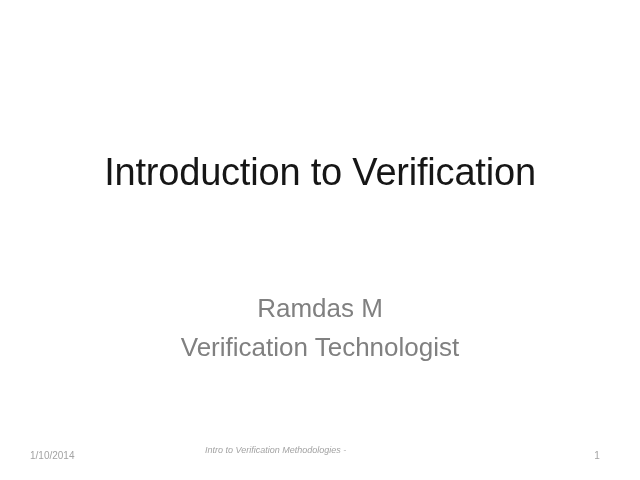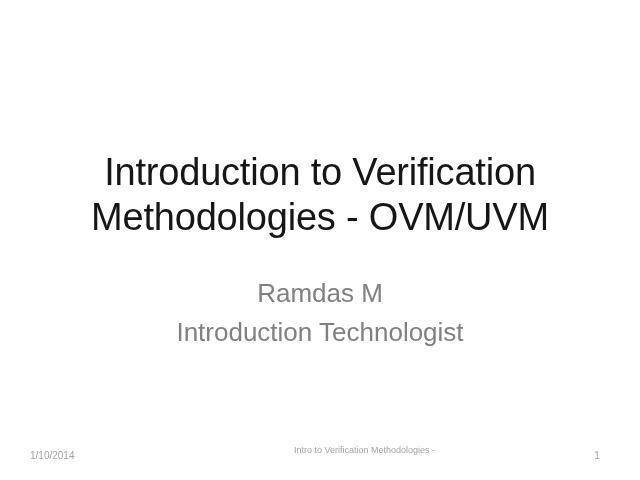--- a/index.html
+++ b/index.html
@@ -36,21 +36,21 @@
     color: #161616;
     font-weight: 400;
     letter-spacing: -0.2px;
     white-space: nowrap;
   }
 
   
   .subtitle-block {
     position: absolute;
     left: 40px;
-    top: 274px;
+    top: 289px;
     width: 560px;
     text-align: center;
   }
   .subtitle-line {
     font-size: 26px;
     line-height: 39px;
     color: #808080;
     font-weight: 400;
     white-space: nowrap;
   }
@@ -71,24 +71,25 @@
     text-align: left;
     font-size: 10px;
     line-height: 12px;
     color: #a3a3a3;
   }
   .footer-center {
     position: absolute;
     left: 205px;
     top: 4px;
     width: 230px;
-    text-align: right;
+    text-align: left;
     font-size: 9px;
     line-height: 12px;
     color: #a3a3a3;
+    font-style: italic;
   }
   .footer-center-line {
     display: block;
   }
   .footer-pagenum {
     position: absolute;
     left: 560px;
     top: 10px;
     width: 74px;
     text-align: center;
@@ -97,26 +98,25 @@
     color: #a3a3a3;
   }
 </style>
 </head>
 <body>
 
 <div class="slide">
 
   <div class="title-block">
     <div class="title-line">Introduction to Verification</div>
-    <div class="title-line">Methodologies - OVM/UVM</div>
   </div>
 
   <div class="subtitle-block">
     <div class="subtitle-line">Ramdas M</div>
-    <div class="subtitle-line">Introduction Technologist</div>
+    <div class="subtitle-line">Verification Technologist</div>
   </div>
 
   <div class="footer">
     <div class="footer-date">1/10/2014</div>
     <div class="footer-center">
       <span class="footer-center-line">Intro to Verification Methodologies -</span>
     </div>
     <div class="footer-pagenum">1</div>
   </div>
 

